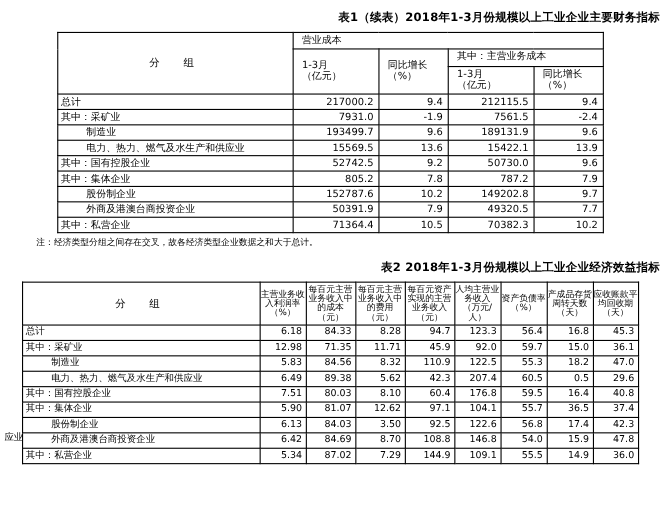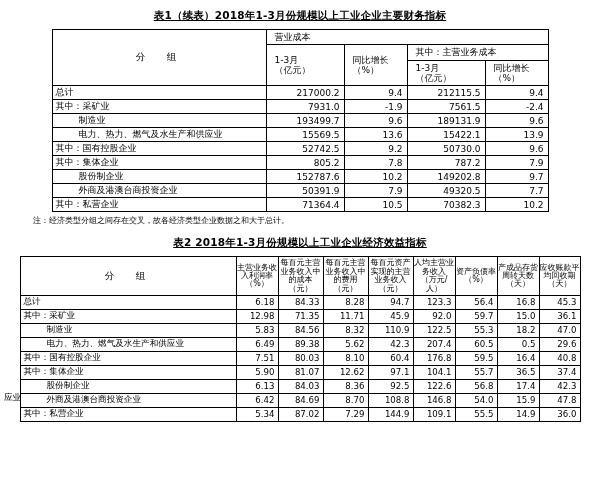--- a/index.html
+++ b/index.html
@@ -11,26 +11,25 @@
     font-family: "DejaVu Sans", "Liberation Sans", sans-serif;
   }
   .page {
     width: 600px;
     height: 480px;
     position: relative;
     overflow: hidden;
     background: #ffffff;
   }
   .caption {
-    text-align: center;
+    text-align: right;
     font-size: 10.5px;
     font-weight: bold;
     color: #000;
     letter-spacing: 0.2px;
-    text-decoration: underline;
   }
   .cap1 { padding-top: 9px; padding-bottom: 6px; }
   .cap2 { padding-top: 10px; padding-bottom: 6px; }
 
   table {
     border-collapse: collapse;
     table-layout: fixed;
     margin: 0 auto;
     font-size: 9px;
     color: #000;
@@ -309,21 +308,21 @@
         <td class="num">97.1</td>
         <td class="num">104.1</td>
         <td class="num">55.7</td>
         <td class="num">36.5</td>
         <td class="num">37.4</td>
       </tr>
       <tr>
         <td class="rowlabel indent1">股份制企业</td>
         <td class="num">6.13</td>
         <td class="num">84.03</td>
-        <td class="num">8.36</td>
+        <td class="num">3.50</td>
         <td class="num">92.5</td>
         <td class="num">122.6</td>
         <td class="num">56.8</td>
         <td class="num">17.4</td>
         <td class="num">42.3</td>
       </tr>
       <tr>
         <td class="rowlabel indent1">外商及港澳台商投资企业</td>
         <td class="num">6.42</td>
         <td class="num">84.69</td>

